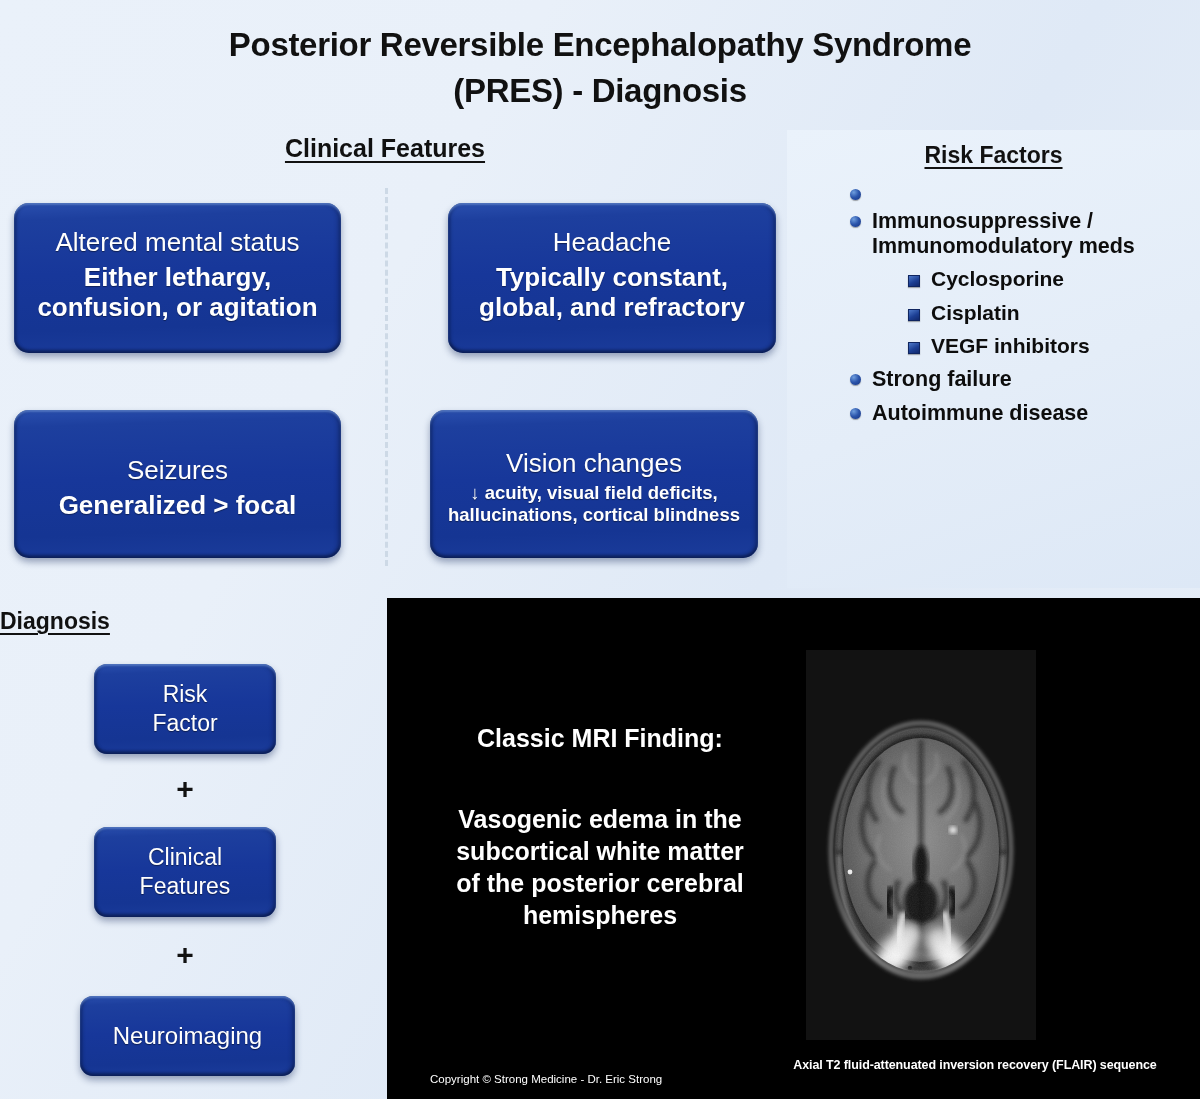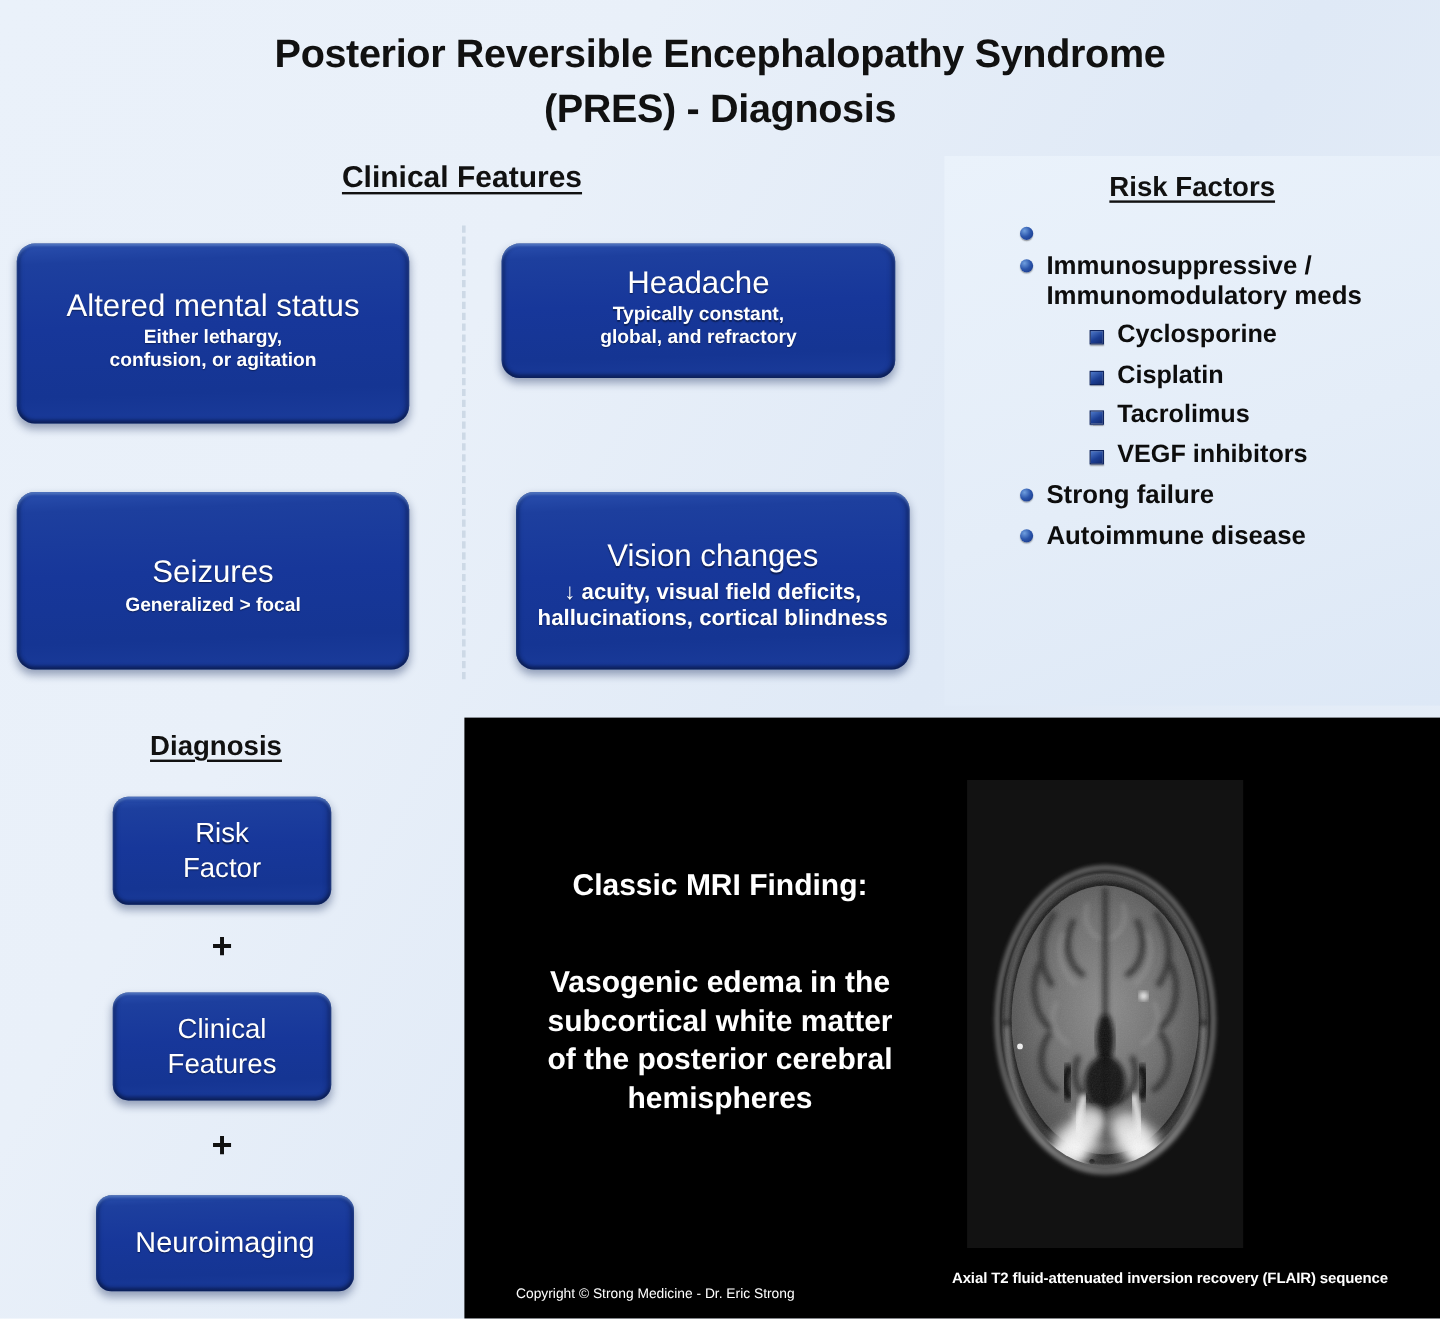--- a/index.html
+++ b/index.html
@@ -35,21 +35,21 @@
     position: absolute;
     font-weight: bold;
     font-size: 25px;
     color: #111;
     text-decoration: underline;
     text-underline-offset: 4px;
     white-space: nowrap;
   }
   #clinical-features-heading { top: 134px; left: 0; width: 770px; text-align: center; }
   #risk-factors-heading      { top: 142px; left: 787px; width: 413px; text-align: center; font-size: 23px;}
-  #diagnosis-heading         { top: 608px; left: 0; width: 360px; text-align: center; font-size: 23px;}
+  #diagnosis-heading         { top: 608px; left: 0; width: 360px; font-size: 23px;}
 
   .freq-label {
     position: absolute;
     font-style: italic;
     font-weight: bold;
     font-size: 20px;
     color: #111;
     white-space: nowrap;
     margin-top: 38px;
   }
@@ -129,31 +129,31 @@
     padding: 4px 10px;
   }
   .bluebox .bb-title {
     font-weight: normal;
     font-size: 26px;
     line-height: 1.17;
     text-shadow: 0 1px 1px rgba(0,0,0,0.45);
   }
   .bluebox .bb-sub {
     font-weight: bold;
-    font-size: 16px;
+    font-size: 26px;
     line-height: 1.18;
     margin-top: 4px;
     text-shadow: 0 1px 1px rgba(0,0,0,0.4);
   }
   .bluebox .bb-sub.small { font-size: 18.5px; }
 
   
   #box-ams      { left: 14px;  top: 203px; width: 327px; height: 150px; }
   #box-seizures { left: 14px;  top: 410px; width: 327px; height: 148px; }
-  #box-headache { left: 418px; top: 203px; width: 328px; height: 112px; }
+  #box-headache { left: 448px; top: 203px; width: 328px; height: 150px; }
   #box-vision   { left: 430px; top: 410px; width: 328px; height: 148px; }
 
   #box-ams .bb-title      { margin-top: -6px; }
   #box-seizures .bb-title { margin-top: 8px; }
   #box-headache .bb-title { margin-top: -6px; }
   #box-vision .bb-title   { margin-top: 6px; }
 
   
   #box-risk-factor     { left: 94px; top: 664px; width: 182px; height: 90px; border-radius: 13px;}
   #box-clinical-feat   { left: 94px; top: 827px; width: 182px; height: 90px; border-radius: 13px;}
@@ -277,24 +277,20 @@
       <span style="white-space:pre-line">Immunosuppressive /
 Immunomodulatory meds</span>
     </div>
     <div class="rf-sub">
       <span class="bul-sq"></span>
       <span>Cyclosporine</span>
     </div>
     <div class="rf-sub">
       <span class="bul-sq"></span>
       <span>Cisplatin</span>
-    </div>
-    <div class="rf-sub">
-      <span class="bul-sq"></span>
-      <span>Tacrolimus</span>
     </div>
     <div class="rf-sub">
       <span class="bul-sq"></span>
       <span>VEGF inhibitors</span>
     </div>
     <div class="rf-item">
       <span class="bul-dot"></span>
       <span>Strong failure</span>
     </div>
     <div class="rf-item">

